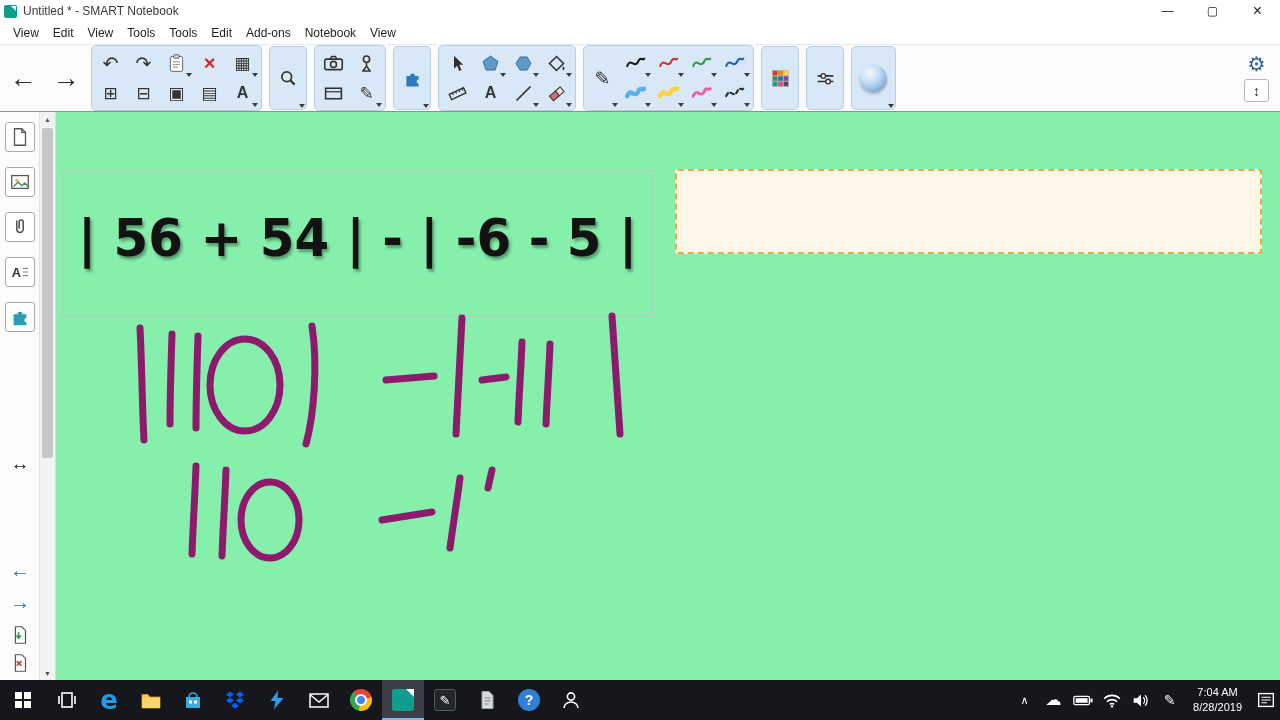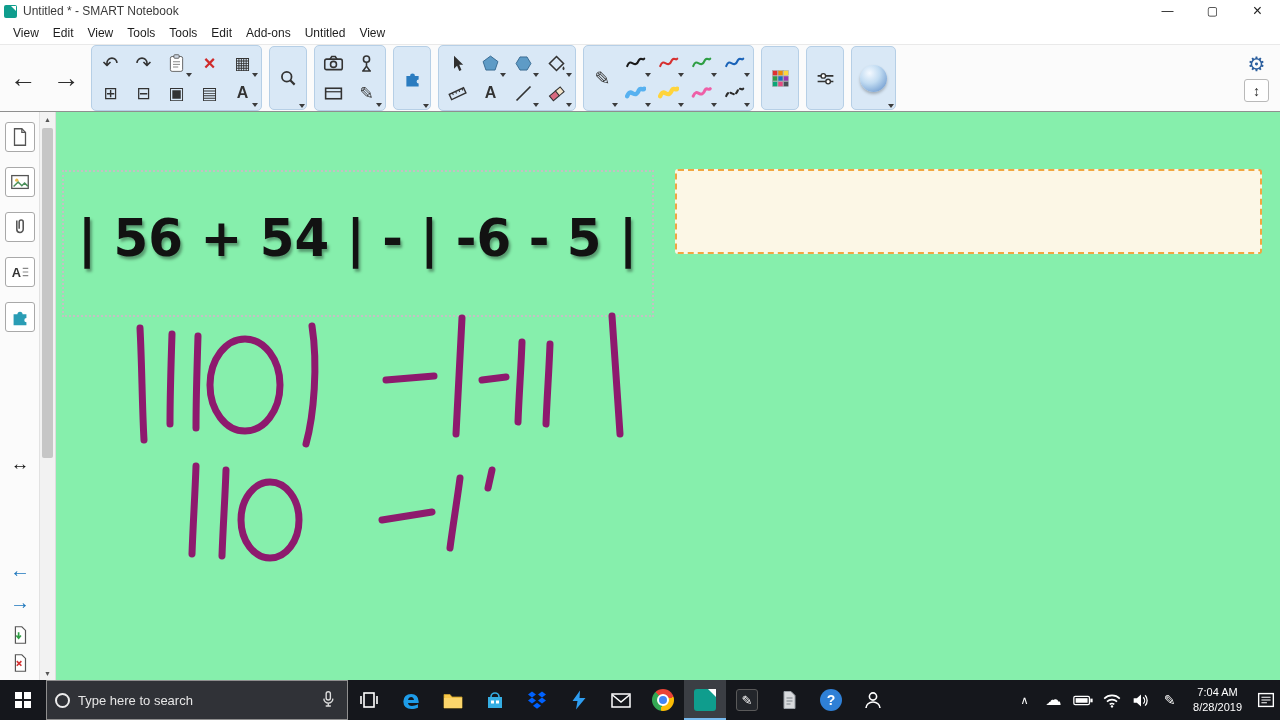--- a/index.html
+++ b/index.html
@@ -108,21 +108,21 @@
 </div>
 
 <div class="menubar">
   <span class="menu-item">View</span>
   <span class="menu-item">Edit</span>
   <span class="menu-item">View</span>
   <span class="menu-item">Tools</span>
   <span class="menu-item">Tools</span>
   <span class="menu-item">Edit</span>
   <span class="menu-item">Add-ons</span>
-  <span class="menu-item">Untitled</span>
+  <span class="menu-item">Notebook</span>
   <span class="menu-item">View</span>
 </div>
 
 <div class="toolbar">
   <div class="navbtn"><span>←</span></div>
   <div class="navbtn"><span>→</span></div>
 
   <div class="tgroup g5">
     <div class="tb">
         <span class="gi big">↶</span>
@@ -421,28 +421,20 @@
 <div class="taskbar">
   <div class="start">
     <div class="winlogo">
         <div></div>
         <div></div>
         <div></div>
         <div></div>
       </div>
   </div>
 
-  <div class="searchbox">
-    <span class="cortana"></span>
-    <input class="search-input" type="text" placeholder="Type here to search" style="">
-    <svg class="tsvg2" viewBox="0 0 24 24">
-        <rect x="10" y="3" width="4.6" height="9" rx="2.3" fill="none" stroke="#ddd" stroke-width="1.5"></rect>
-        <path d="M7.5,10.5 a4.9,4.9 0 0 0 9.8,0 M12.3,15.5 v3 M9.5,18.5 h5.6" fill="none" stroke="#ddd" stroke-width="1.5"></path>
-      </svg>
-  </div>
 
   <div class="tkbtn">
     <svg class="tsvg" viewBox="0 0 24 24">
         <rect x="7" y="5" width="10" height="14" fill="none" stroke="#fff" stroke-width="1.6"></rect>
         <path d="M4,8 v8 M20,8 v8" stroke="#fff" stroke-width="1.6"></path>
       </svg>
   </div>
   <div class="tkbtn">
       <span class="edge-g">e</span>
     </div>

